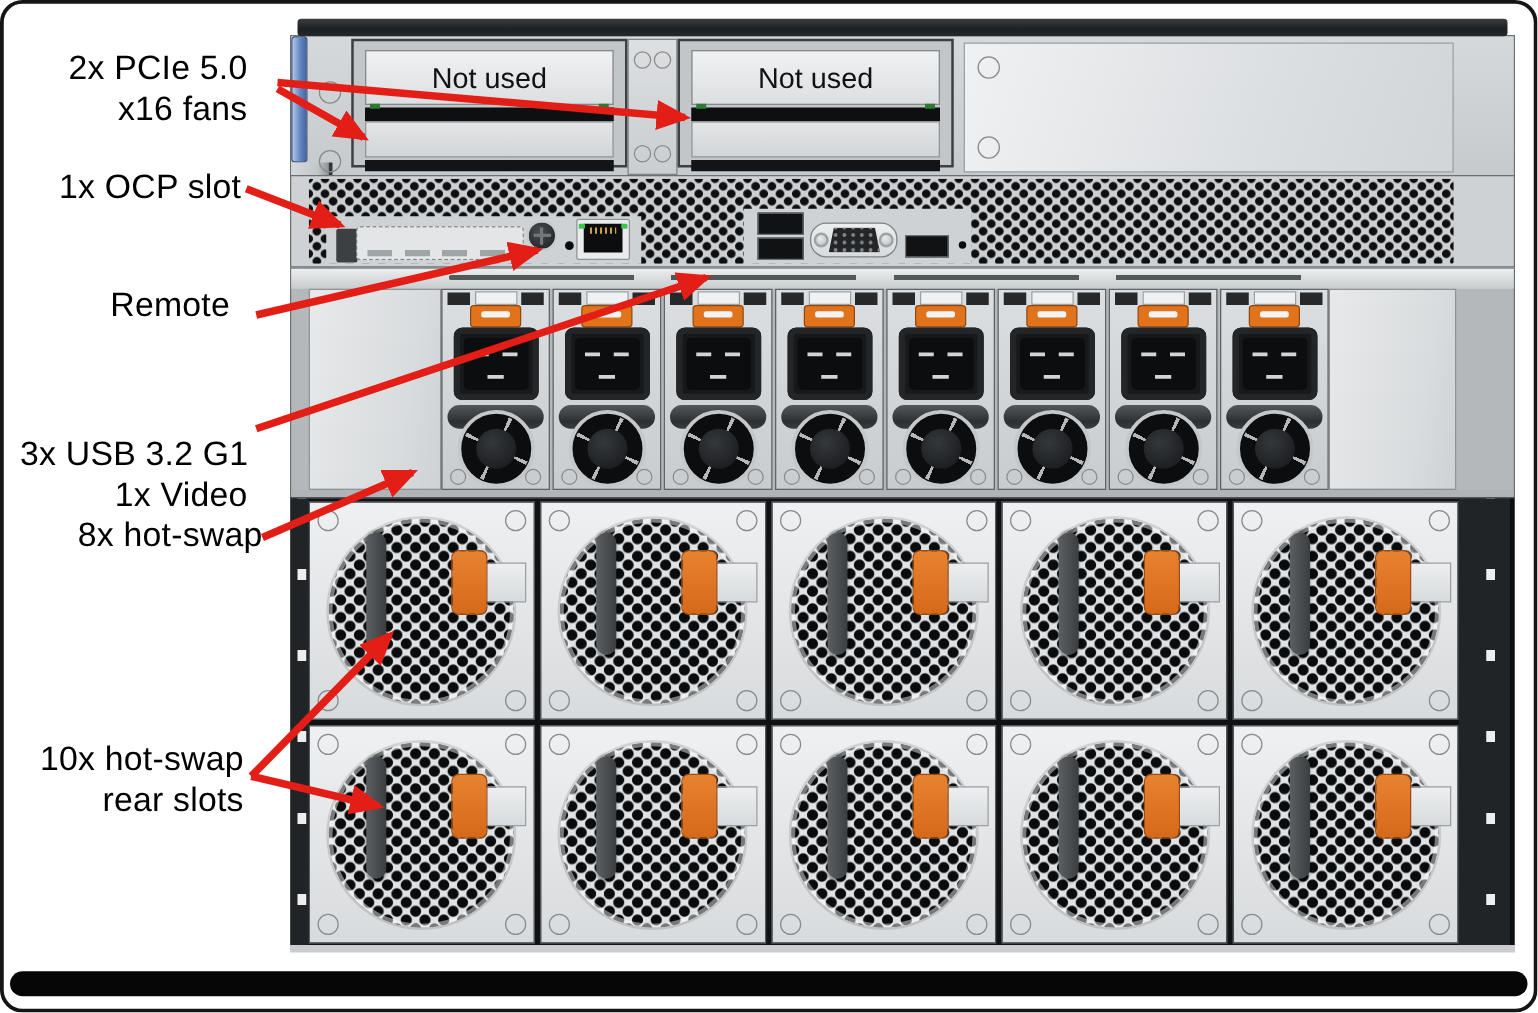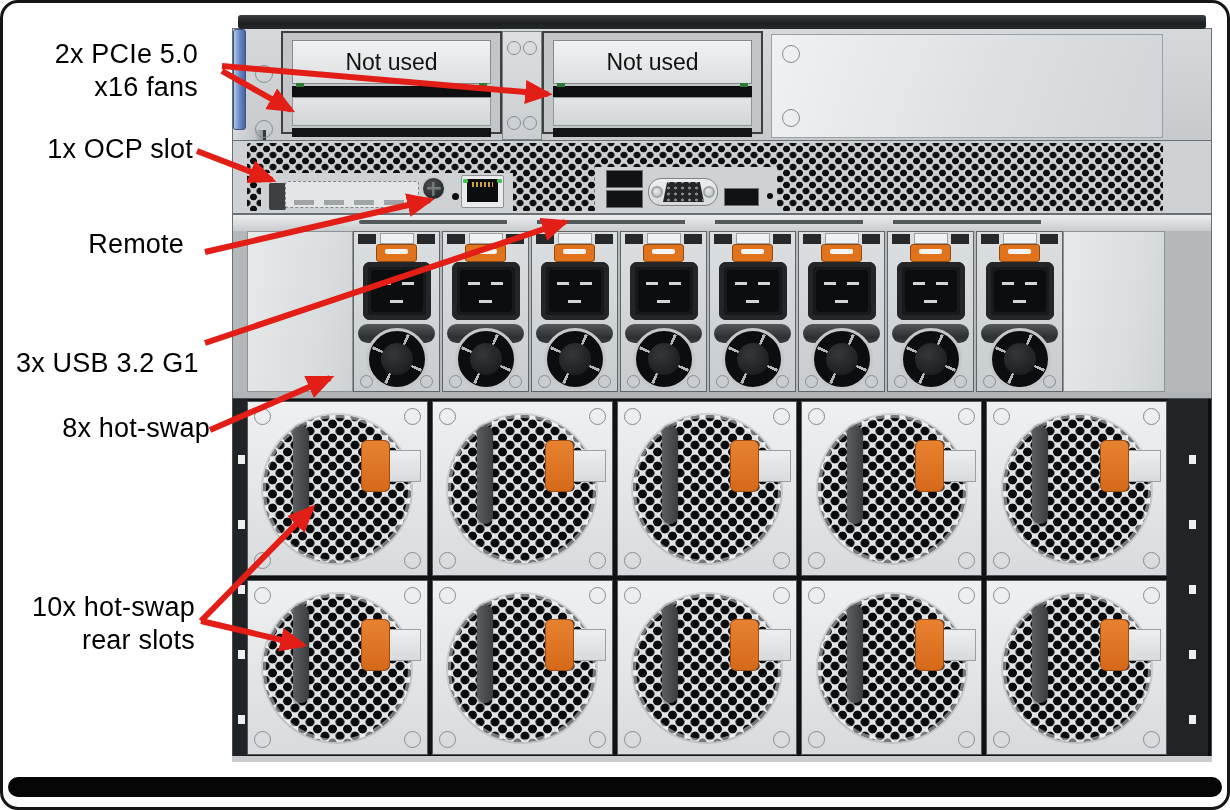--- a/index.html
+++ b/index.html
@@ -427,20 +427,21 @@
     <div class="cl">x16 fans</div>
   </div>
   <div class="callout" style="left:15px;top:133px;width:178px;">
     <div class="cl">1x OCP slot</div>
   </div>
   <div class="callout" style="left:4px;top:228px;width:180px;">
     <div class="cl">Remote</div>
   </div>
   <div class="callout" style="left:16px;top:311px;width:182px;margin-top:36px;">
     <div class="cl">3x USB 3.2 G1</div>
+    <div class="cl">1x Video</div>
   </div>
   <div class="callout" style="left:16px;top:412px;width:194px;">
     <div class="cl">8x hot-swap</div>
   </div>
   <div class="callout" style="left:14px;top:591px;width:181px;">
     <div class="cl">10x hot-swap</div>
     <div class="cl">rear slots</div>
   </div>
 
   <svg class="arrows" width="1230" height="810" viewBox="0 0 1230 810">

